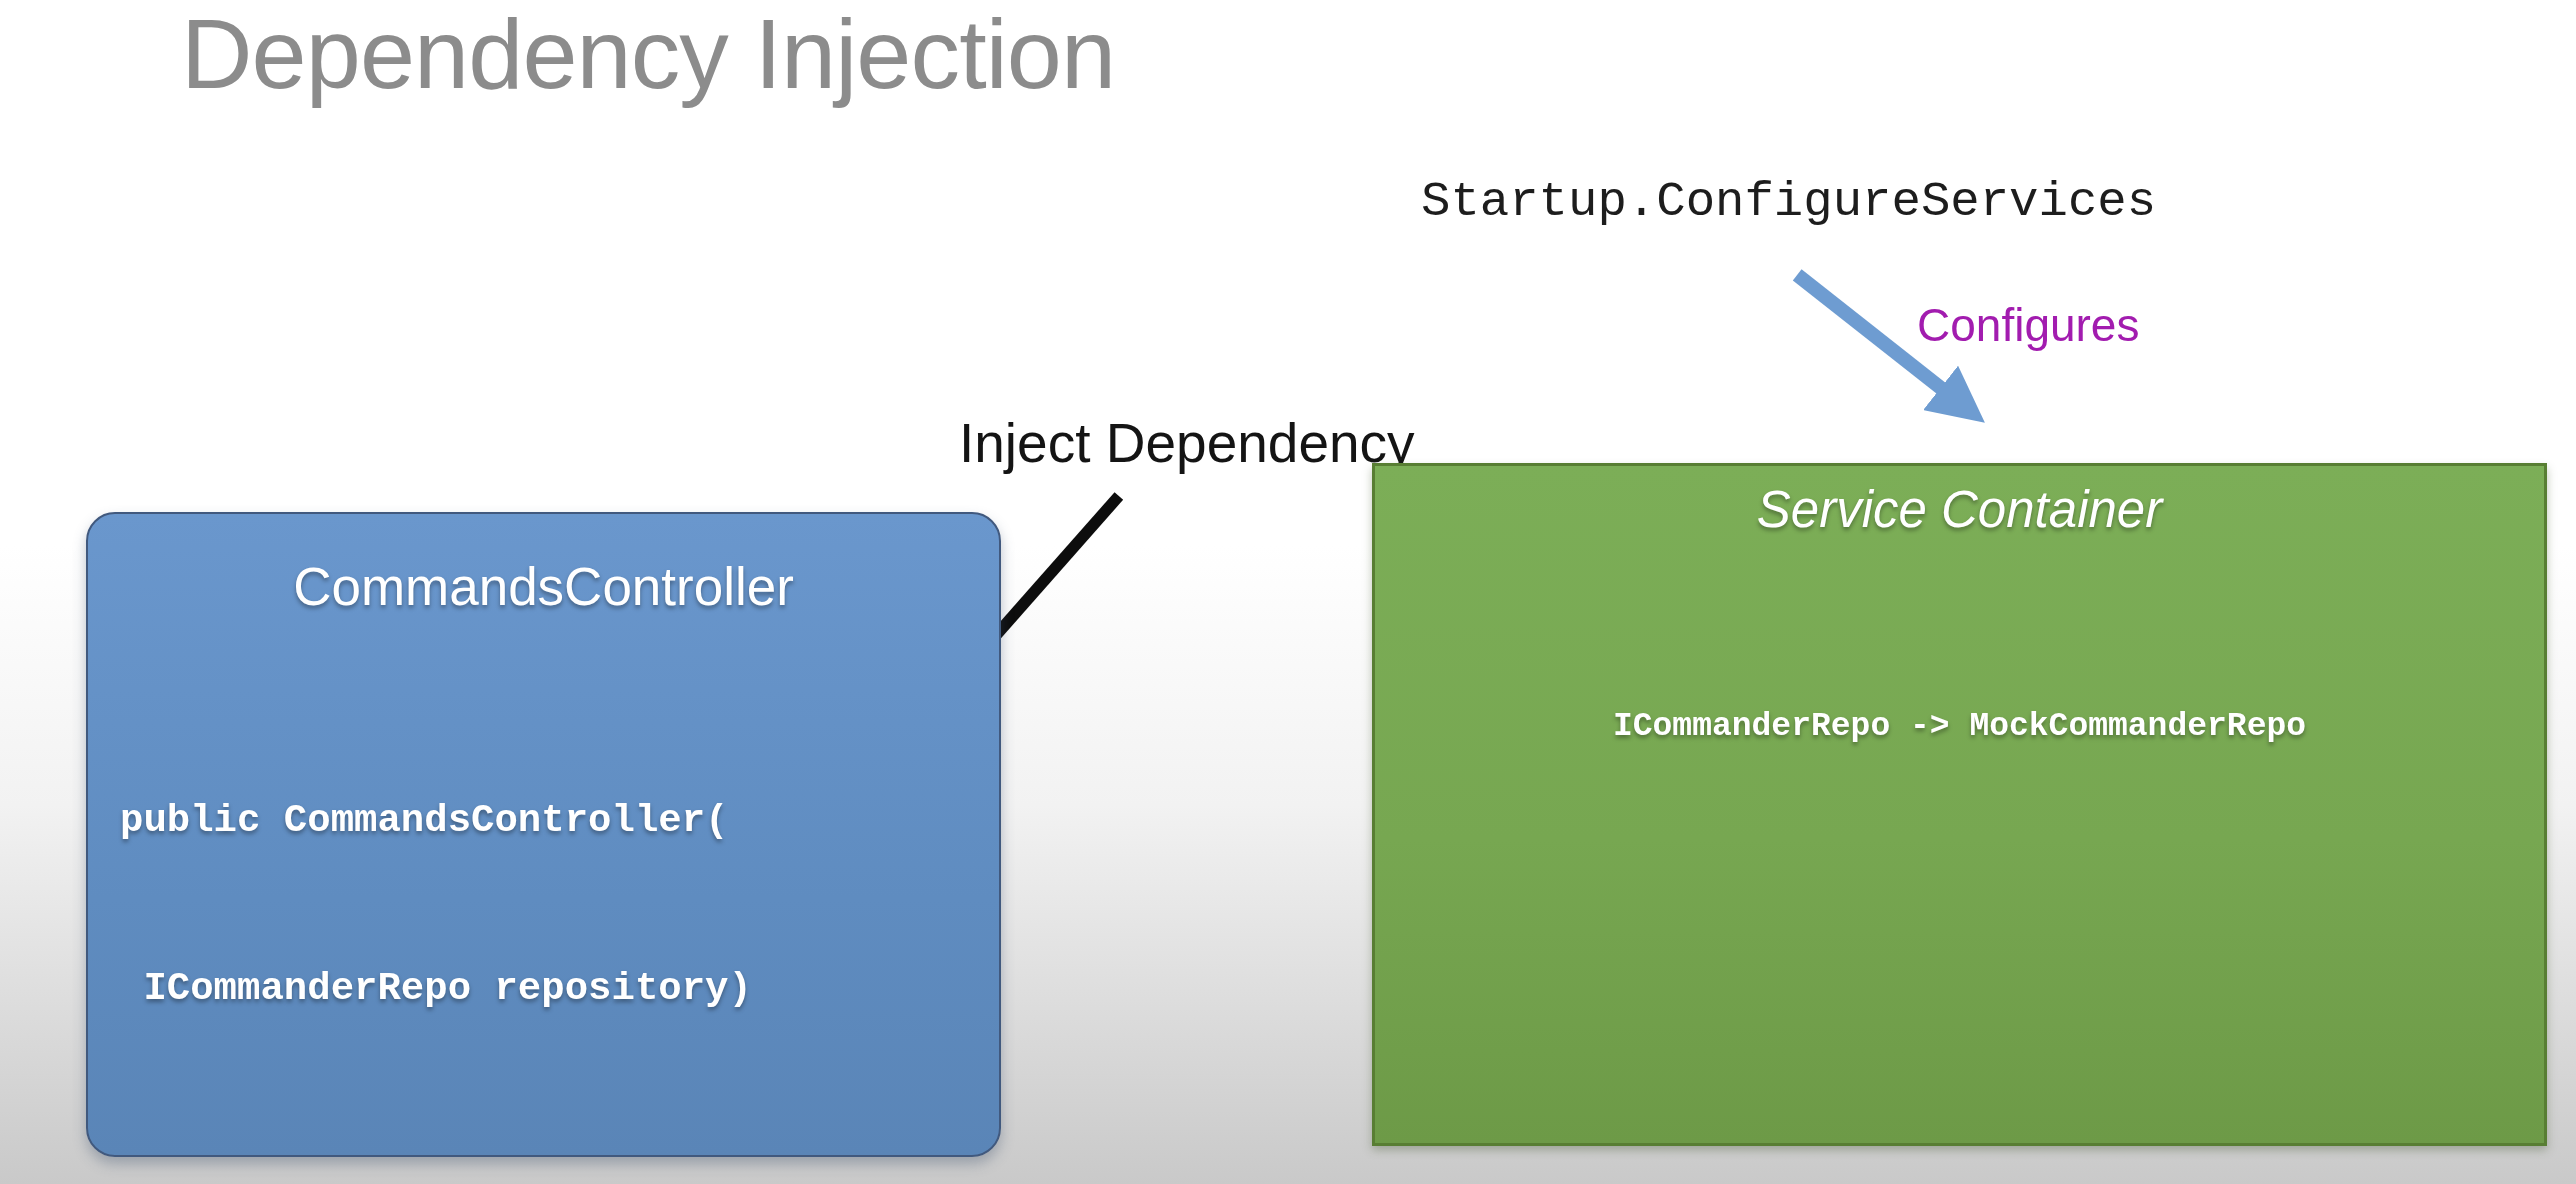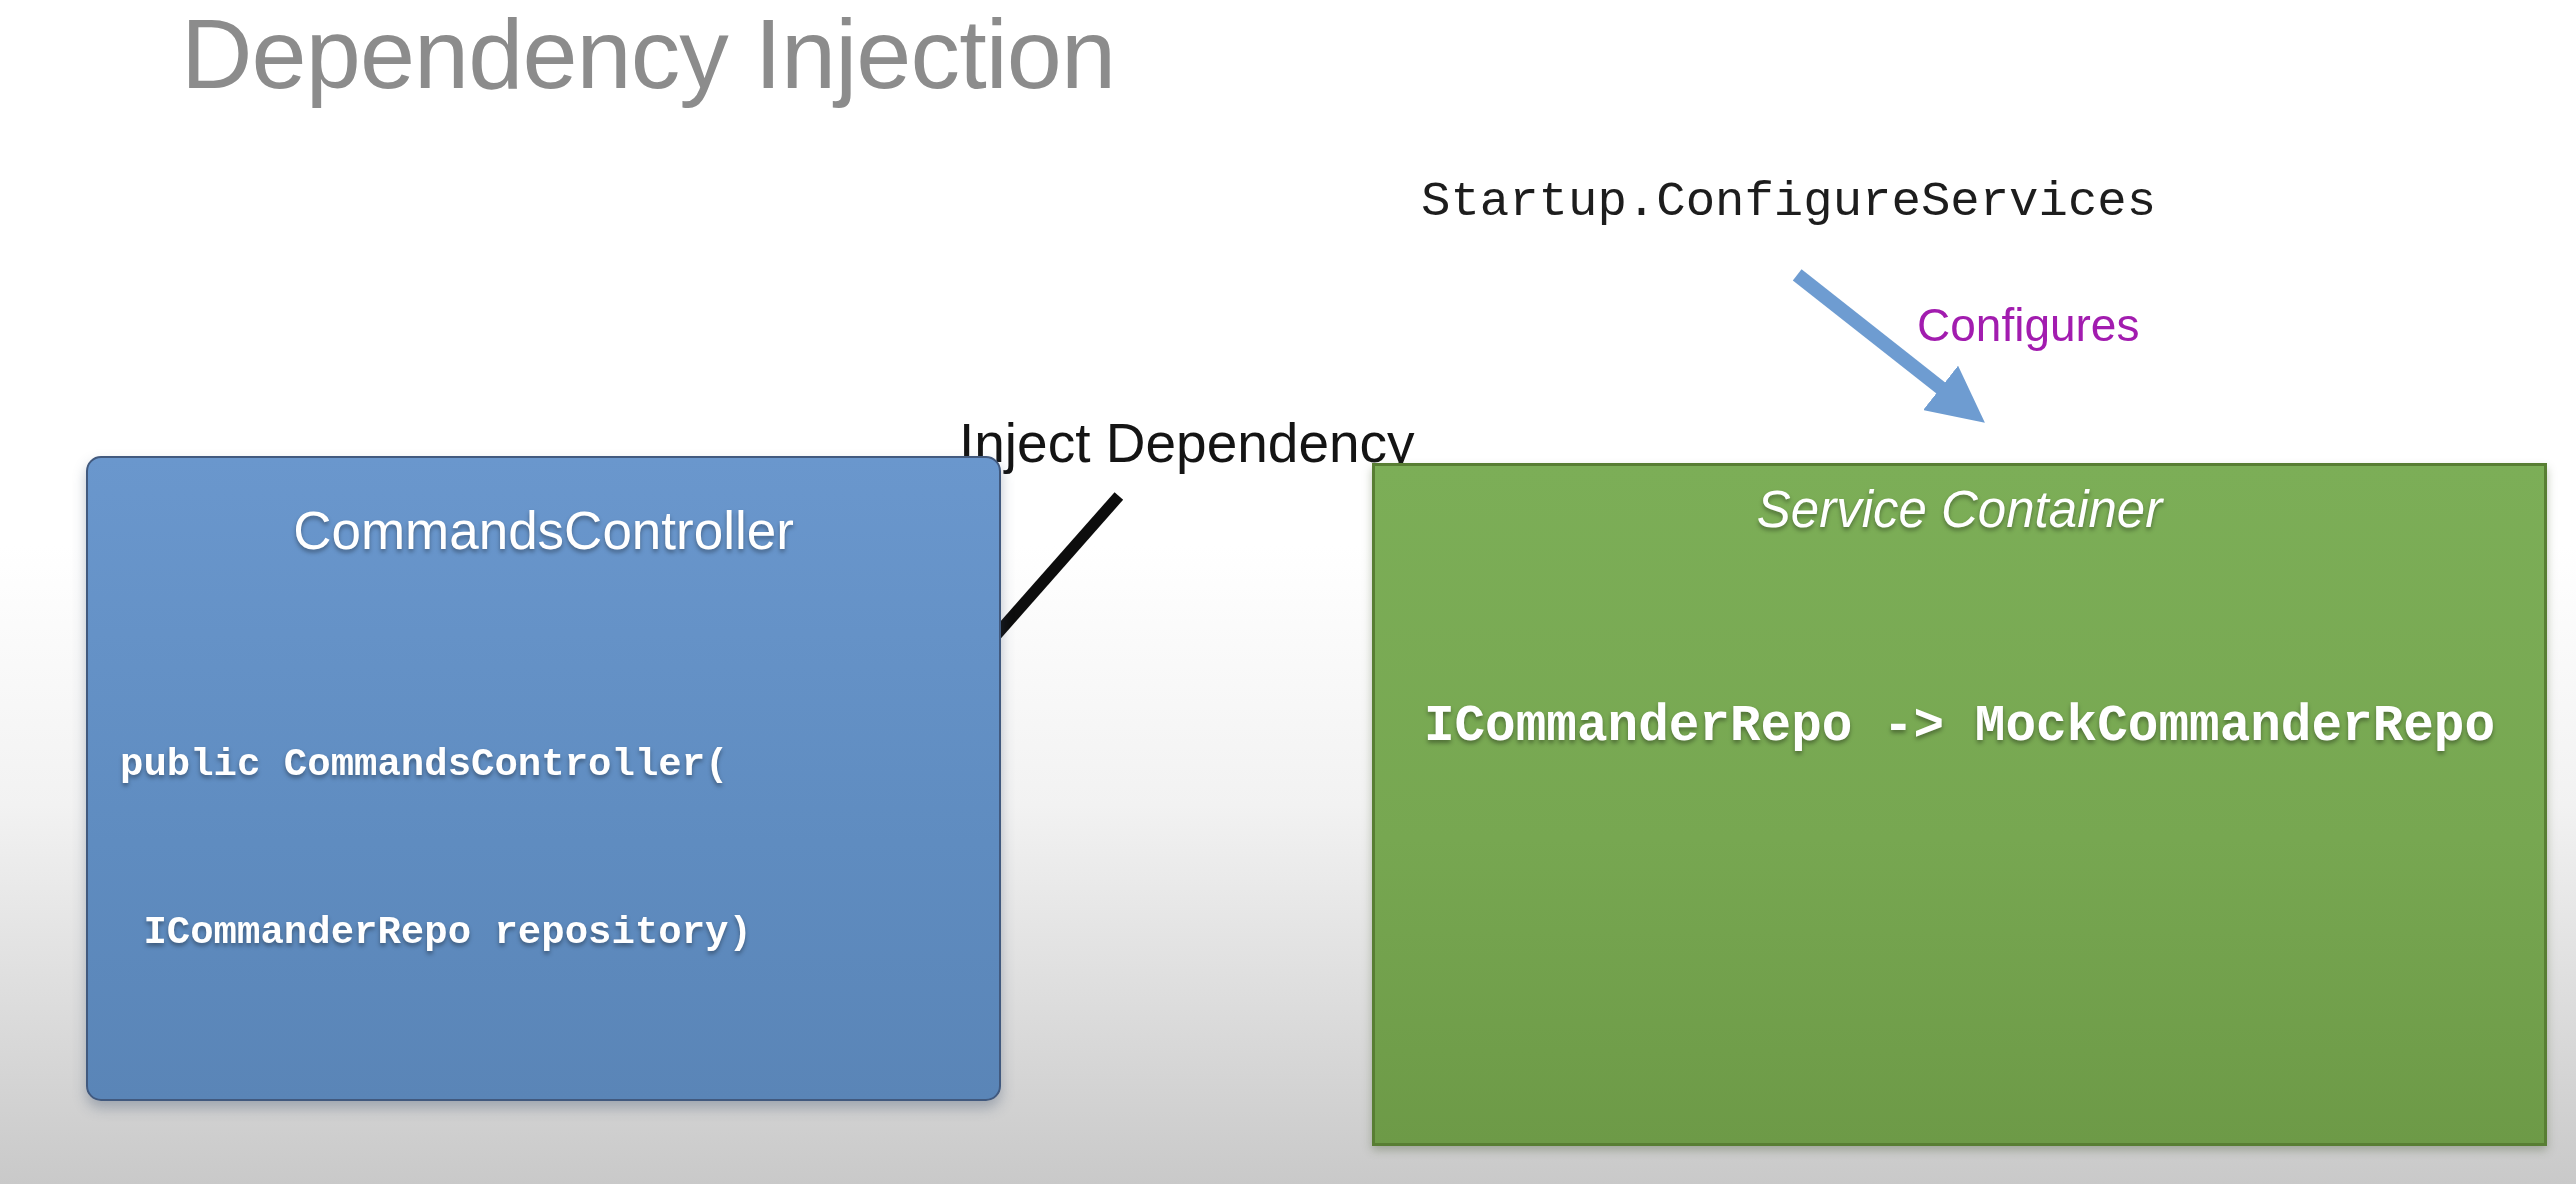--- a/index.html
+++ b/index.html
@@ -58,24 +58,24 @@
     width: 2576px;
     height: 1184px;
     pointer-events: none;
   }
   .box {
     position: absolute;
     color: #ffffff;
   }
   .controller-box {
     left: 86px;
-    top: 456px;
+    top: 512px;
     width: 911px;
     height: 641px;
-    border-radius: 15px;
+    border-radius: 29px;
     background: linear-gradient(180deg, #6a97cd 0%, #5f8cc0 60%, #5a85b7 100%);
     border: 2.6px solid #41597e;
     box-shadow: 0 7px 12.3px rgba(60, 80, 110, 0.35);
   }
   .service-box {
     left: 1372px;
     top: 463px;
     width: 1169px;
     height: 677px;
     background: linear-gradient(180deg, #7cae57 0%, #77a751 55%, #6d9a47 100%);
@@ -109,21 +109,21 @@
     text-shadow: 0 2.6px 4.4px rgba(0, 0, 0, 0.35);
   }
   .mapping-line {
     position: absolute;
     left: 0;
     top: 233px;
     width: 100%;
     text-align: center;
     font-family: "Liberation Mono", "DejaVu Sans Mono", monospace;
     font-weight: bold;
-    font-size: 51px;
+    font-size: 33px;
     line-height: 56px;
     white-space: pre;
     text-shadow: 0 2.6px 4.4px rgba(0, 0, 0, 0.35);
   }
 </style>
 </head>
 <body>
 
 <div class="slide">
 

